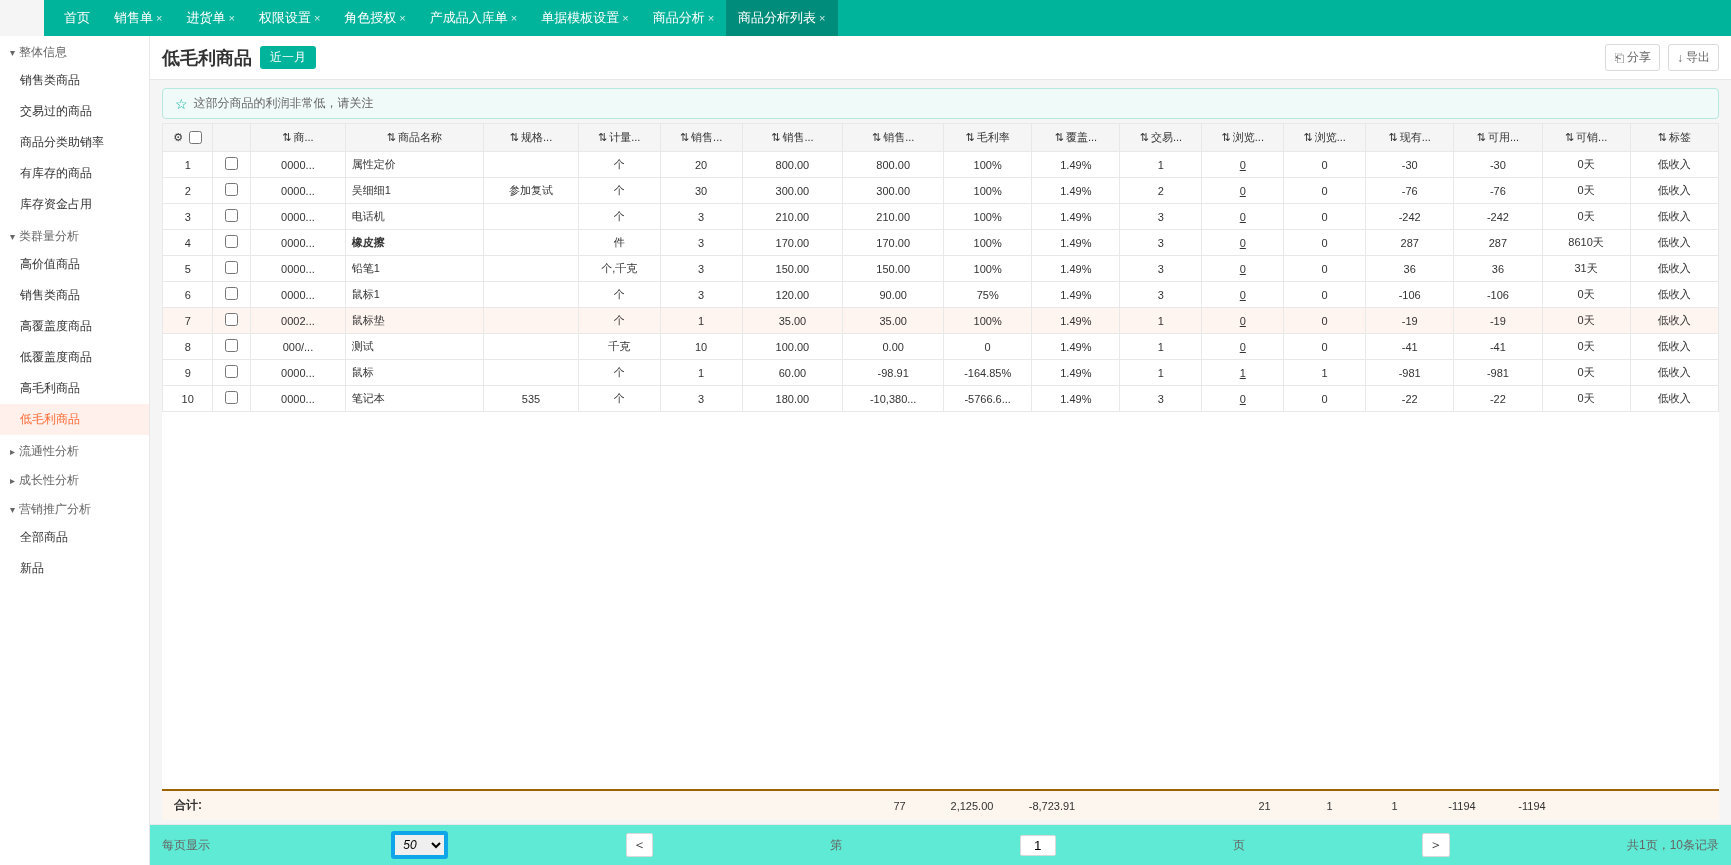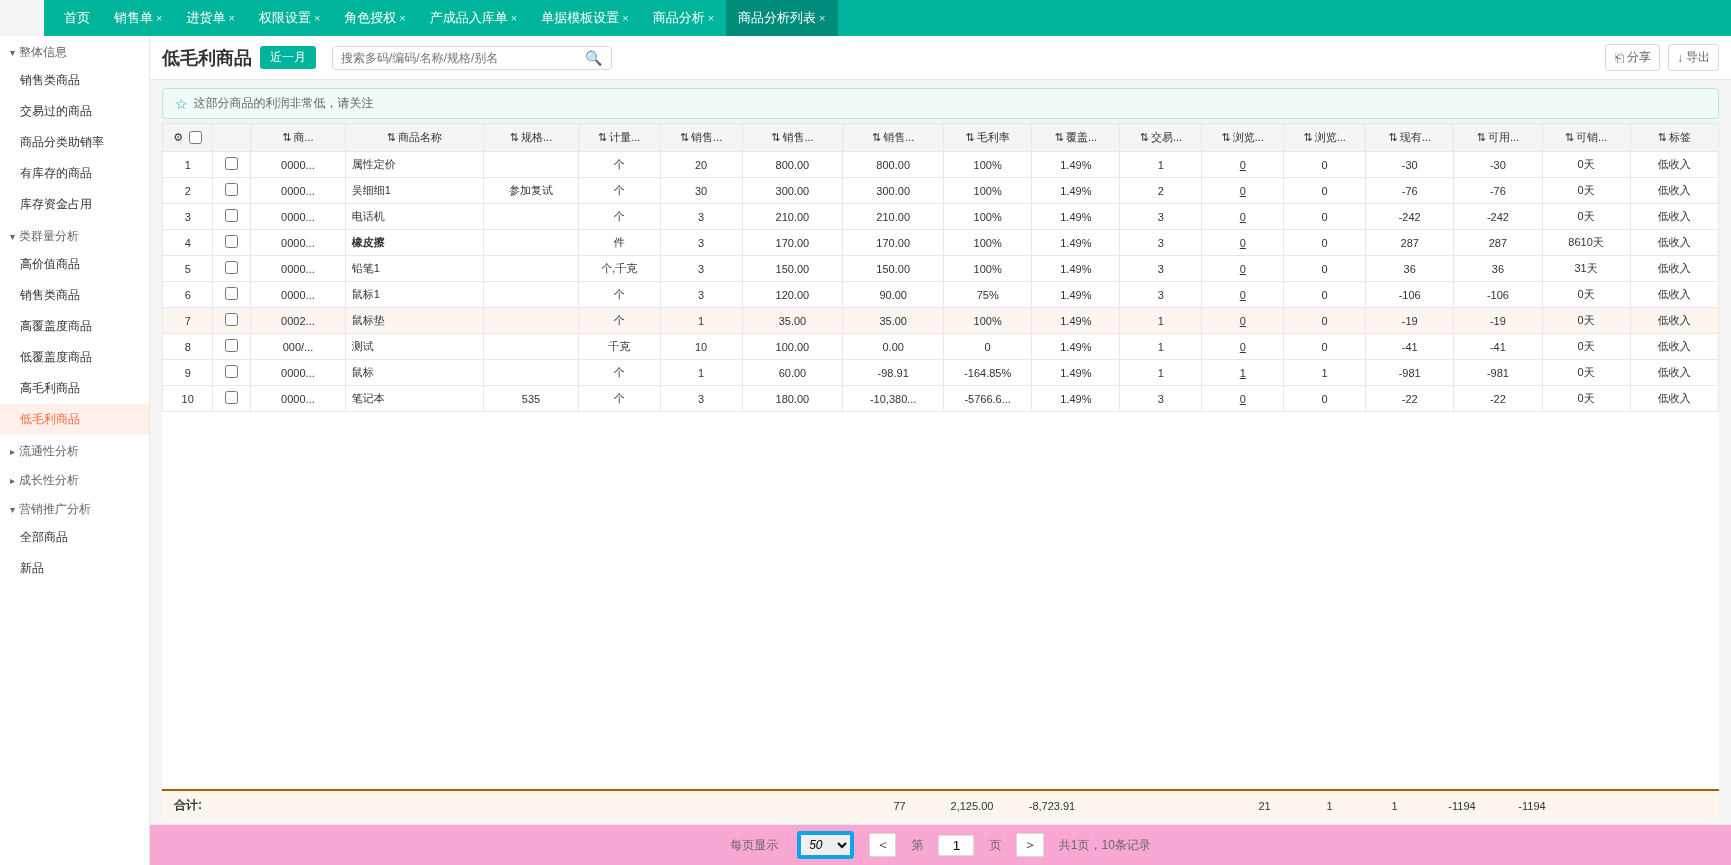--- a/index.html
+++ b/index.html
@@ -67,21 +67,21 @@
     th.col-saleable { width: 70px; }
     th.col-tag { width: 70px; }
 
     
     .table-footer { background: #fff; border-top: 2px solid #a16207; padding: 6px 12px; display: flex; align-items: center; margin: 0 12px 4px; }
     .footer-label { font-weight: bold; color: #333; margin-right: 20px; }
     .footer-cells { display: flex; flex: 1; }
     .footer-cell { text-align: center; padding: 0 4px; font-size: 11px; color: #333; }
 
     
-    .pagination { display: flex; align-items: center; justify-content: center; padding: 6px 12px; background: #f9a8d4; gap: 15px; font-size: 12px; color: #666; border-top: 1px solid #e8e8e8; }
+    .pagination { display: flex; align-items: center; justify-content: space-between; padding: 6px 12px; background: #5eead4; gap: 15px; font-size: 12px; color: #666; border-top: 1px solid #e8e8e8; }
     .page-size-label { margin-right: 4px; }
     .page-size-select { border: 4px solid #0ea5e9; border-radius: 3px; padding: 2px 4px; font-size: 12px; font-style: italic; }
     .page-btn { border: 1px solid #d9d9d9; background: #fff; padding: 2px 6px; cursor: pointer; border-radius: 2px; color: #333; }
     .page-input { width: 36px; border: 1px solid #d9d9d9; border-radius: 2px; text-align: center; padding: 2px; }
     .total-info { color: #666; font-size: 12px; }
 
     
     .totals-row { background: #fdf6ee; }
 
     .gear-icon-cell { display: flex; align-items: center; justify-content: center; gap: 6px; }
@@ -143,24 +143,20 @@
     </div>
     <div class="sidebar-item">全部商品</div>
     <div class="sidebar-item">新品</div>
   </aside>
 
   <div class="content">
 
     <div class="content-header">
       <span class="page-title">低毛利商品</span>
       <button class="period-btn">近一月</button>
-      <div class="search-box">
-        <input type="text" placeholder="搜索多码/编码/名称/规格/别名" style="">
-        <span class="search-icon">🔍</span>
-      </div>
       <div class="header-actions">
         <button class="action-btn">
           <span>⎗</span>
           <span>分享</span>
         </button>
         <button class="action-btn">
           <span>↓</span>
           <span>导出</span>
         </button>
       </div>

